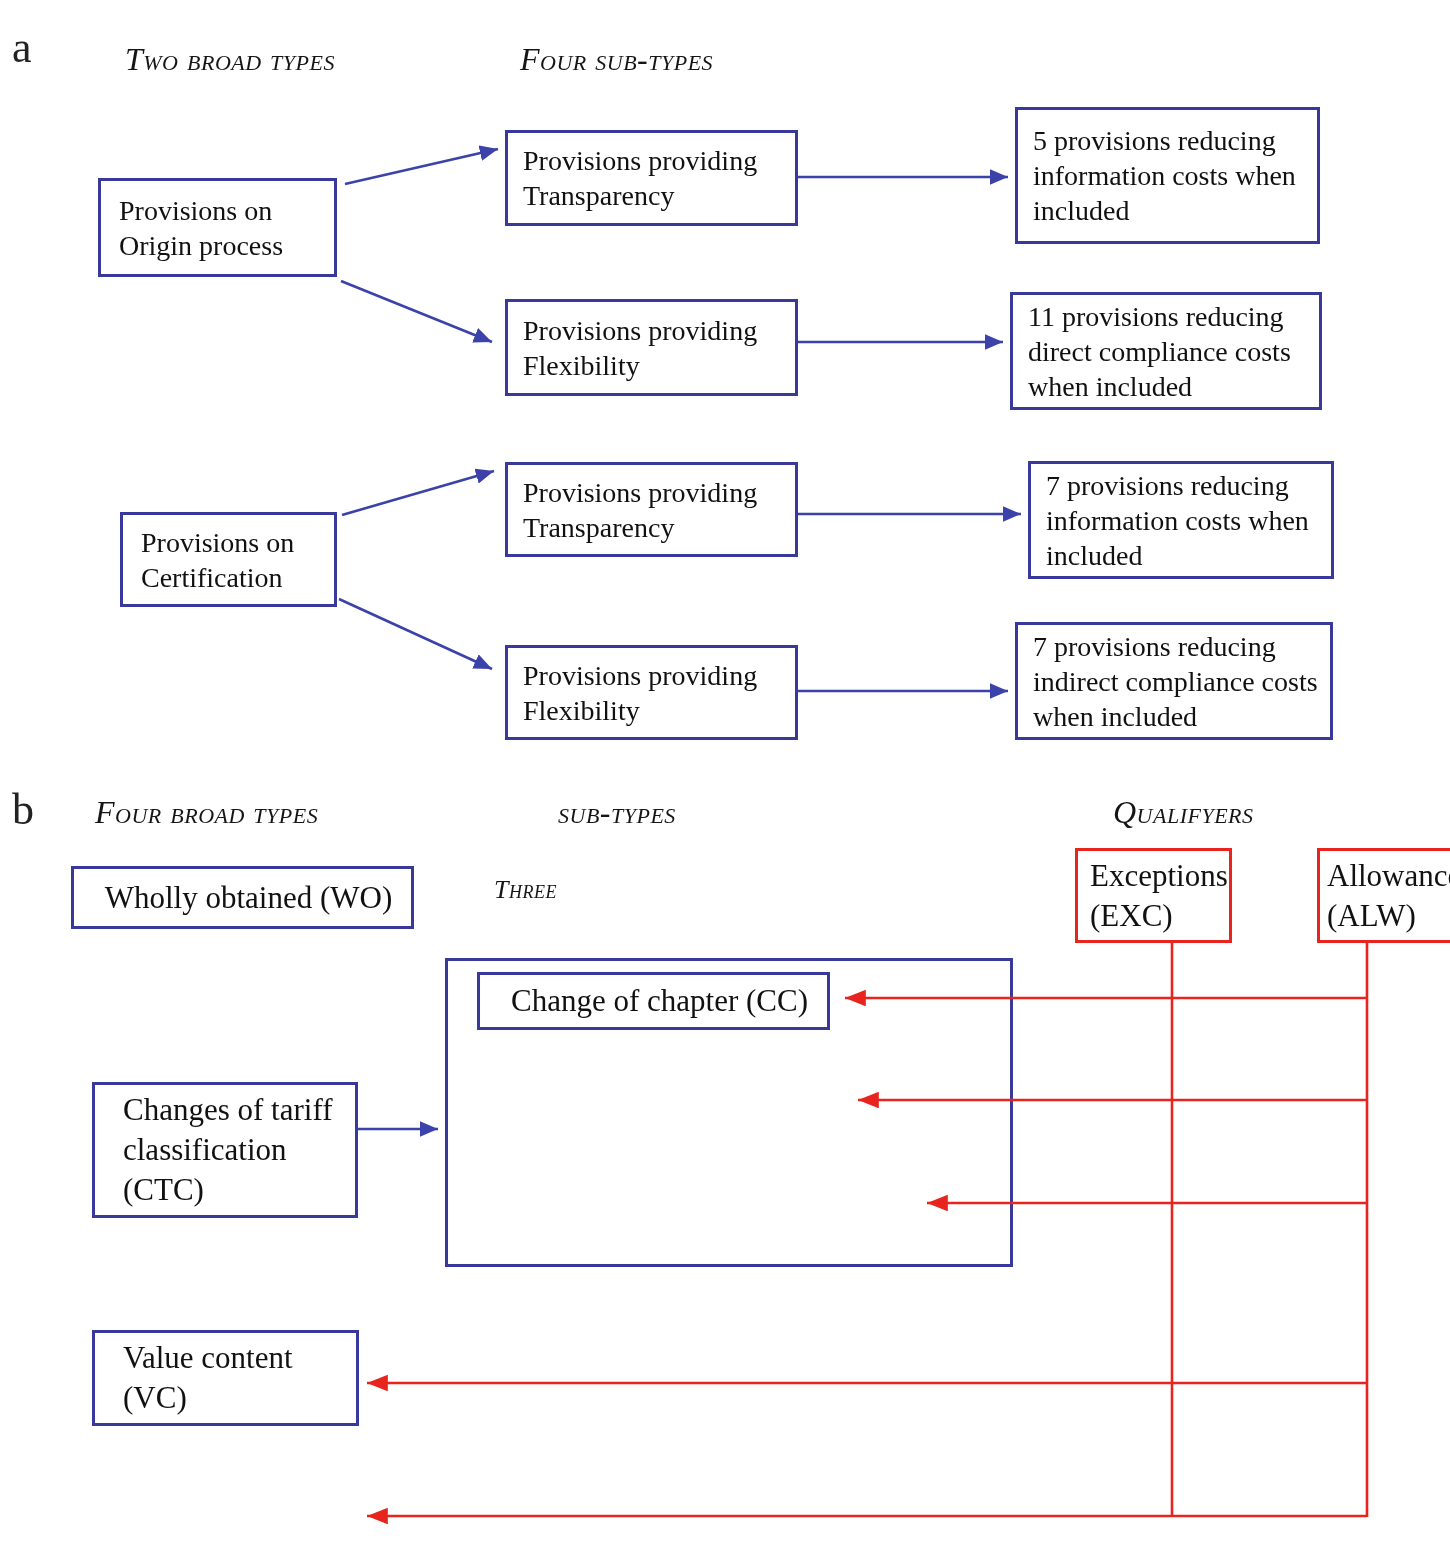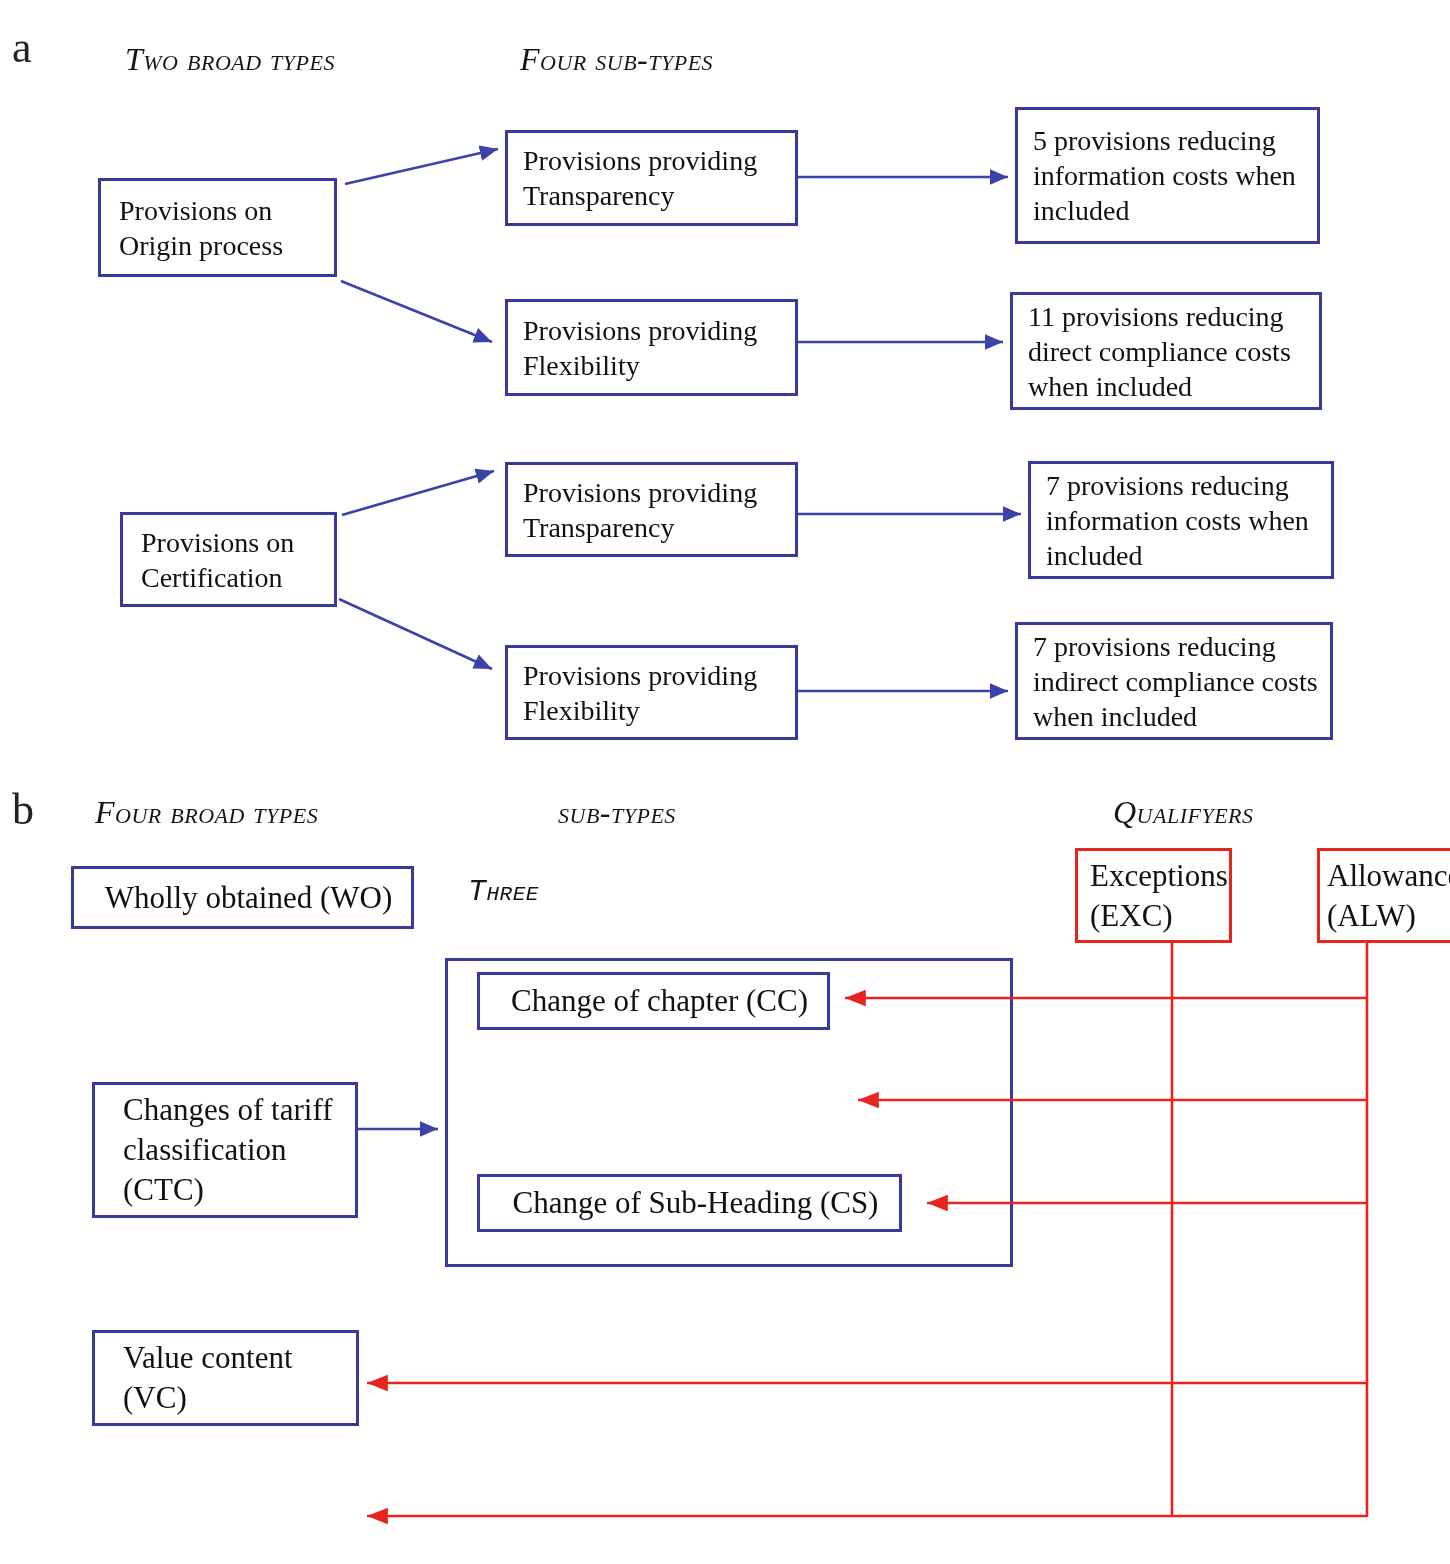--- a/index.html
+++ b/index.html
@@ -80,34 +80,33 @@
 when included</div>
 
   <div class="corner-label" style="left:12px;top:788px;">b</div>
 
   <div class="hdr" style="left:95px;top:795px;">Four broad types</div>
   <div class="hdr" style="left:558px;top:795px;">sub-types</div>
   <div class="hdr" style="left:1113px;top:795px;font-size:32px;">Qualifyers</div>
 
   <div class="box pb center" style="left:71px;top:866px;width:343px;height:63px;">Wholly obtained (WO)</div>
 
-  <div class="hdr" style="left:468px;top:876px;font-size:30px;font-family:Liberation Mono, monospace;">Three</div>
+  <div class="hdr" style="left:494px;top:876px;font-size:26px;">Three</div>
 
   <div class="box pb redbox" style="left:1075px;top:848px;width:157px;height:95px;padding-left:12px;">Exceptions
 (EXC)</div>
 
   <div class="box pb redbox" style="left:1317px;top:848px;width:146px;height:95px;padding-left:7px;">Allowances
 (ALW)</div>
 
   <div class="container-box" style="left:445px;top:958px;width:568px;height:309px;"></div>
 
   <div class="box pb center" style="left:477px;top:972px;width:353px;height:58px;">Change of chapter (CC)</div>
 
 
-  <div class="box pb center" style="left:477px;top:1174px;width:425px;height:58px;">Change of Sub-Heading (CS)</div>
 
   <div class="box pb" style="left:92px;top:1082px;width:266px;height:136px;">Changes of tariff
 classification
 (CTC)</div>
 
   <div class="box pb" style="left:92px;top:1330px;width:267px;height:96px;">Value content
 (VC)</div>
 
 
   <svg id="wires" width="1450" height="1564" viewBox="0 0 1450 1564">

